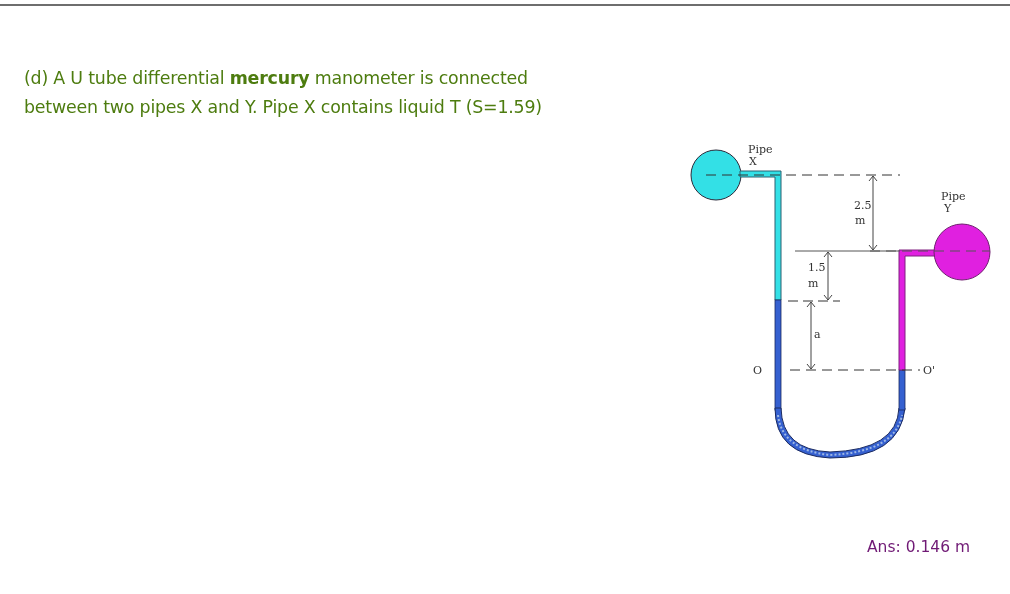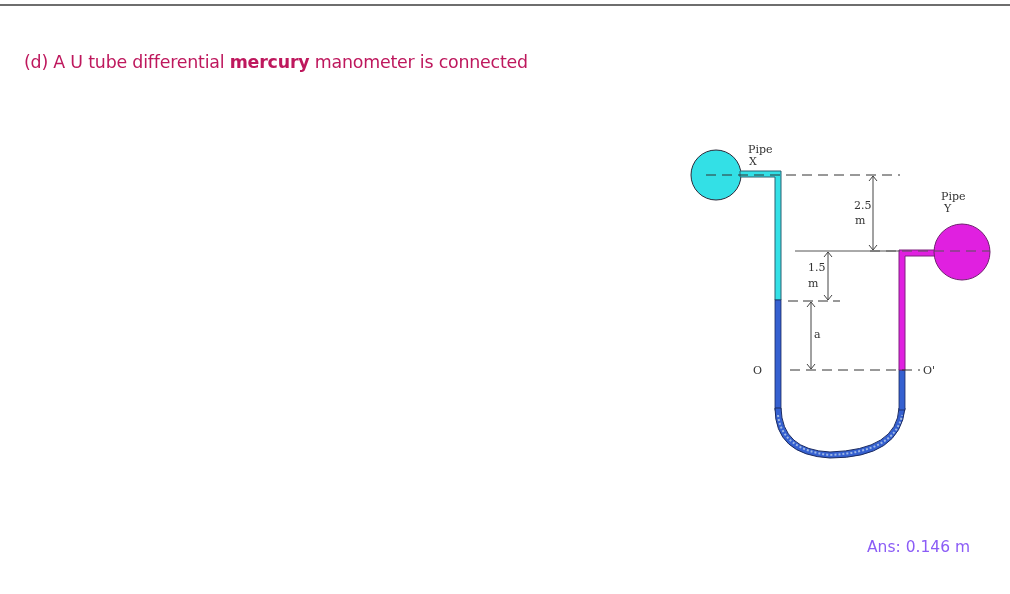--- a/index.html
+++ b/index.html
@@ -1,32 +1,33 @@
 <!DOCTYPE html>
 <html><head>
   <meta charset="utf-8">
   <style>
     html, body { margin: 0; padding: 0; background: #ffffff; }
     body { width: 1010px; height: 594px; position: relative; overflow: hidden; font-family: "Liberation Sans", "DejaVu Sans", sans-serif; }
     .top-rule { position: absolute; left: 0; top: 4px; width: 1010px; height: 2px; background: #6e6e6e; }
-    .question { position: absolute; left: 24px; top: 48px; width: 640px; font-family: "DejaVu Sans", sans-serif; font-size: 17.4px; line-height: 29px; color: #be185d; letter-spacing: -0.2px; }
+    .question { position: absolute; left: 24px; top: 64px; width: 640px; font-family: "DejaVu Sans", sans-serif; font-size: 17.4px; line-height: 29px; color: #4d7c0f; letter-spacing: -0.2px; }
     .question .line { display: block; white-space: nowrap; }
     .question b { font-weight: bold; }
     .question sup { font-size: 11px; vertical-align: 7px; line-height: 0; }
-    .answer { position: absolute; left: 867px; top: 538px; font-family: "DejaVu Sans", sans-serif; font-size: 15.5px; color: #8b5cf6; }
+    .answer { position: absolute; left: 867px; top: 538px; font-family: "DejaVu Sans", sans-serif; font-size: 15.5px; color: #701a75; }
     svg.diagram { position: absolute; left: 0; top: 0; }
     .lbl { font-family: "DejaVu Serif", serif; font-size: 11px; fill: #333; }
   </style>
 </head>
 <body>
 
 <div class="top-rule"></div>
 
 <div class="question">
   <span class="line"><span>(d) A U tube differential </span><b>mercury</b><span> manometer is connected</span></span>
+  <span class="line"> between two pipes X and Y. Pipe X contains liquid T (S=1.59)</span>
 </div>
 
 <svg class="diagram" width="1010" height="594" viewBox="0 0 1010 594">
 
   <circle cx="716" cy="175" r="25" fill="#33e0e6" stroke="#2a2a3a" stroke-width="1"></circle>
 
   <path d="M740 171 L781 171 L781 300 L775 300 L775 177 L740 177 Z" fill="#33e0e6" stroke="#2a6070" stroke-width="1"></path>
 
   <rect x="775" y="300" width="6" height="110" fill="#3560d0" stroke="#1a2a60" stroke-width="0.8"></rect>
 

